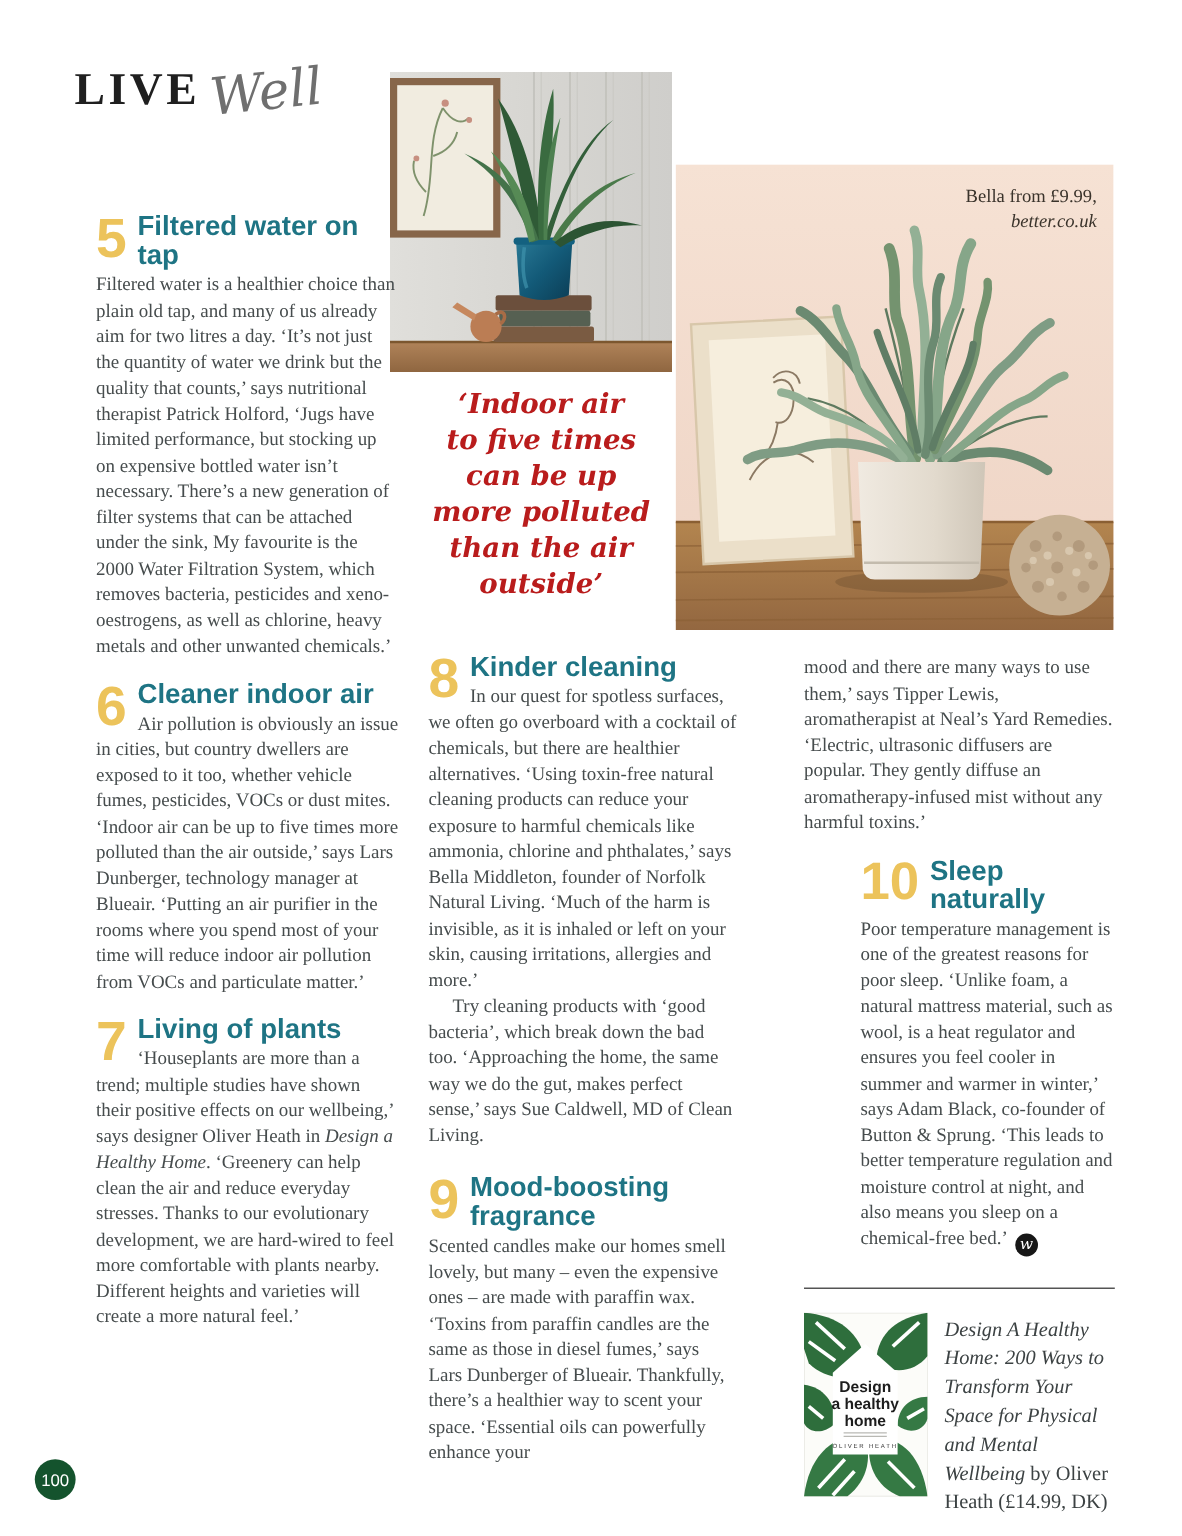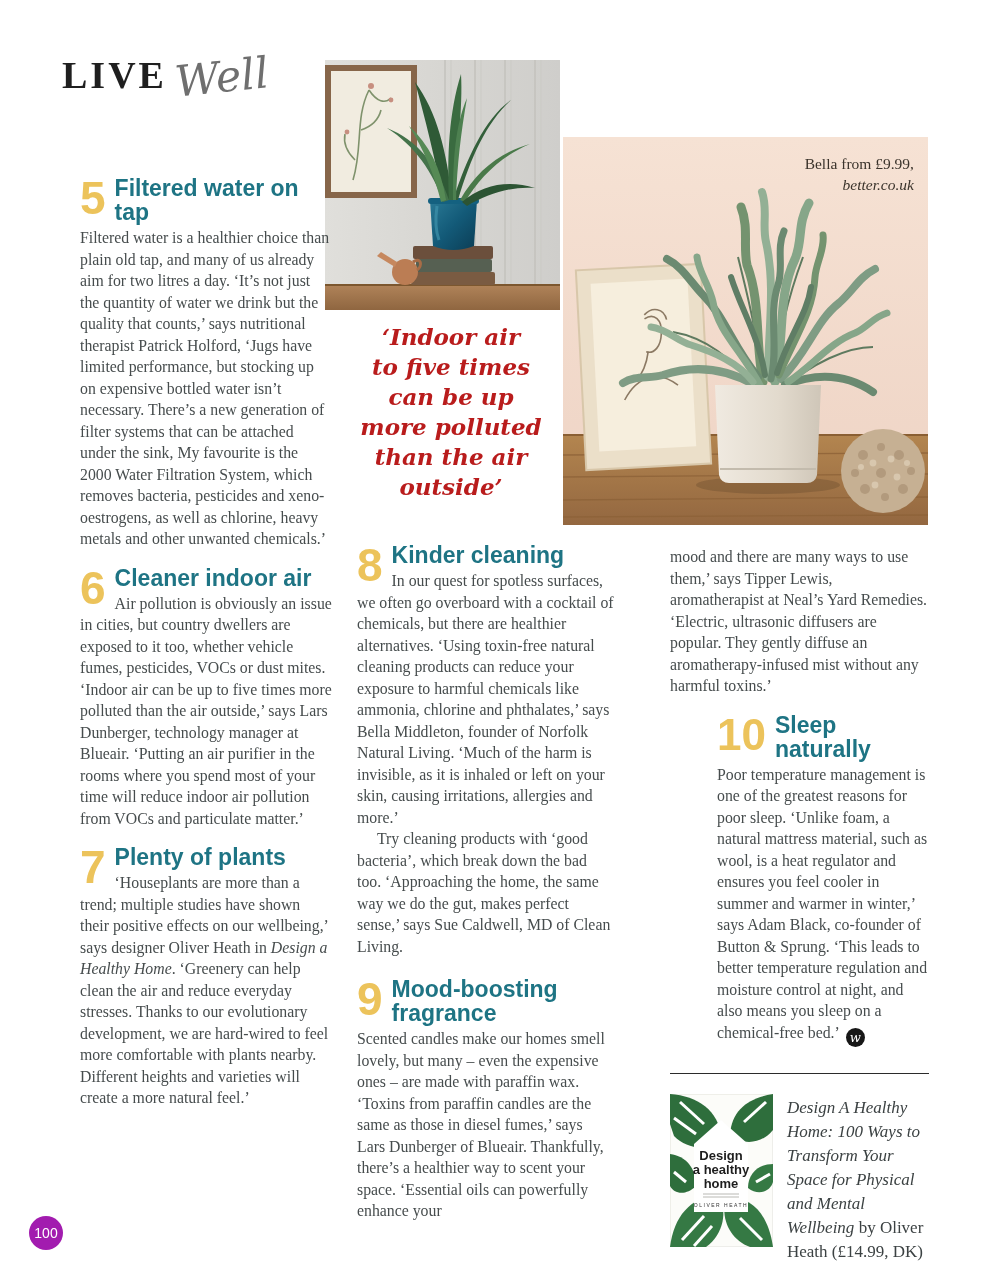--- a/index.html
+++ b/index.html
@@ -51,21 +51,21 @@
 
   
   .divider{border:none;border-top:1.6px solid #2b2b2b;margin:26px 0 0 0;width:100%;}
   .book-row{display:flex;margin-top:20px;}
   .book-cover{flex:0 0 103px;}
   .book-caption{margin:2px 0 0 14px;width:138px;font-size:17px;line-height:24px;color:#3c4243;}
   .book-caption .bk-it{font-style:italic;}
 
   
   .page-badge{position:absolute;left:29px;top:1216px;width:34px;height:34px;border-radius:50%;
-              background:#a21caf;color:#ffffff;display:flex;align-items:center;justify-content:center;
+              background:#14532d;color:#ffffff;display:flex;align-items:center;justify-content:center;
               font-family:"Liberation Sans",sans-serif;font-size:14px;}
 </style>
 </head>
 <body>
 
 <div class="page">
 
   <div class="logo">
     <span class="logo-live">LIVE</span>
     <span class="logo-well">Well</span>
@@ -255,21 +255,21 @@
       <h3 class="title">Filtered water on tap</h3>
       <p class="body">Filtered water is a healthier choice than plain old tap, and many of us already aim for two litres a day. ‘It’s not just the quantity of water we drink but the quality that counts,’ says nutritional therapist Patrick Holford, ‘Jugs have limited performance, but stocking up on expensive bottled water isn’t necessary. There’s a new generation of filter systems that can be attached under the sink, My favourite is the 2000 Water Filtration System, which removes bacteria, pesticides and xeno-oestrogens, as well as chlorine, heavy metals and other unwanted chemicals.’</p>
     </div>
     <div class="sec">
       <div class="num">6</div>
       <h3 class="title">Cleaner indoor air</h3>
       <p class="body">Air pollution is obviously an issue in cities, but country dwellers are exposed to it too, whether vehicle fumes, pesticides, VOCs or dust mites. ‘Indoor air can be up to five times more polluted than the air outside,’ says Lars Dunberger, technology manager at Blueair. ‘Putting an air purifier in the rooms where you spend most of your time will reduce indoor air pollution from VOCs and particulate matter.’</p>
     </div>
     <div class="sec">
       <div class="num">7</div>
-      <h3 class="title">Plenty of plants</h3>
+      <h3 class="title">Living of plants</h3>
       <p class="body"><span>‘Houseplants are more than a trend; multiple studies have shown their positive effects on our wellbeing,’ says designer Oliver Heath in </span><i>Design a Healthy Home</i><span>. ‘Greenery can help clean the air and reduce everyday stresses. Thanks to our evolutionary development, we are hard-wired to feel more comfortable with plants nearby. Different heights and varieties will create a more natural feel.’</span></p>
     </div>
   </div>
 
   <div class="col col-mid">
     <div class="sec">
       <div class="num">8</div>
       <h3 class="title">Kinder cleaning</h3>
       <p class="body">In our quest for spotless surfaces, we often go overboard with a cocktail of chemicals, but there are healthier alternatives. ‘Using toxin-free natural cleaning products can reduce your exposure to harmful chemicals like ammonia, chlorine and phthalates,’ says Bella Middleton, founder of Norfolk Natural Living. ‘Much of the harm is invisible, as it is inhaled or left on your skin, causing irritations, allergies and more.’</p>
       <p class="body2">Try cleaning products with ‘good bacteria’, which break down the bad too. ‘Approaching the home, the same way we do the gut, makes perfect sense,’ says Sue Caldwell, MD of Clean Living.</p>
@@ -321,21 +321,21 @@
             <text x="51" y="80" font-size="13">a healthy</text>
             <text x="51" y="94" font-size="13">home</text>
           </g>
           <g stroke="#b9b9b4" stroke-width="1">
             <line x1="33" y1="100" x2="69" y2="100"></line>
               <line x1="33" y1="103" x2="69" y2="103"></line>
           </g>
           <text x="51" y="113" font-family="Liberation Sans, sans-serif" font-size="5" letter-spacing="1.5" fill="#333333" text-anchor="middle">OLIVER HEATH</text>
         </svg>
       </div>
-      <div class="book-caption"><span class="bk-it">Design A Healthy Home: 100 Ways to Transform Your Space for Physical and Mental Wellbeing</span><span> by Oliver Heath (£14.99, DK)</span></div>
+      <div class="book-caption"><span class="bk-it">Design A Healthy Home: 200 Ways to Transform Your Space for Physical and Mental Wellbeing</span><span> by Oliver Heath (£14.99, DK)</span></div>
     </div>
   </div>
 
   <div class="page-badge">
     <span>100</span>
   </div>
 
 </div>
 
 </body></html>

